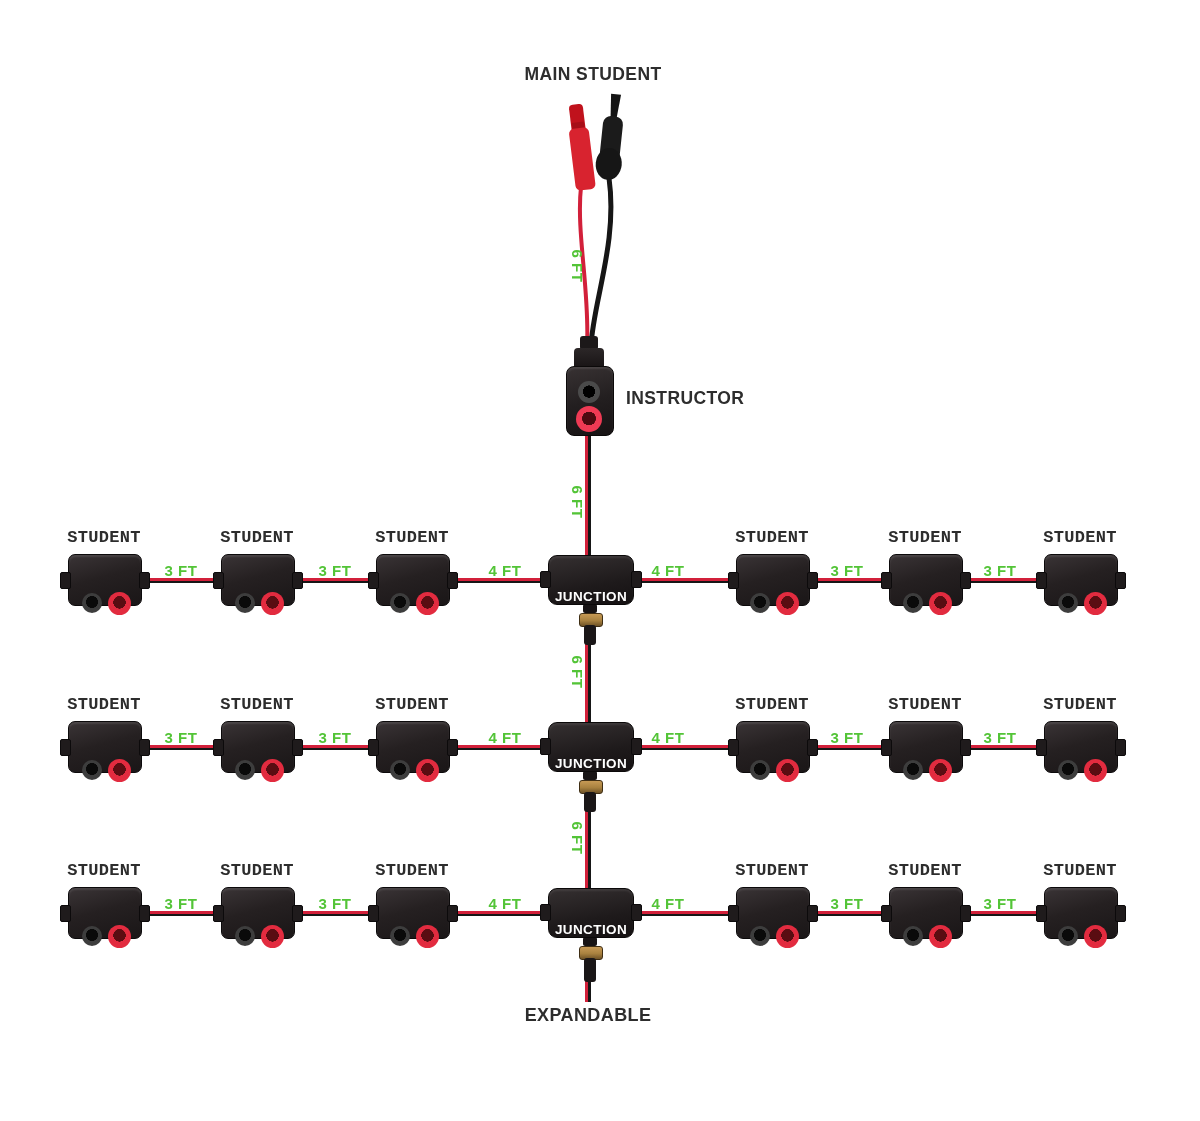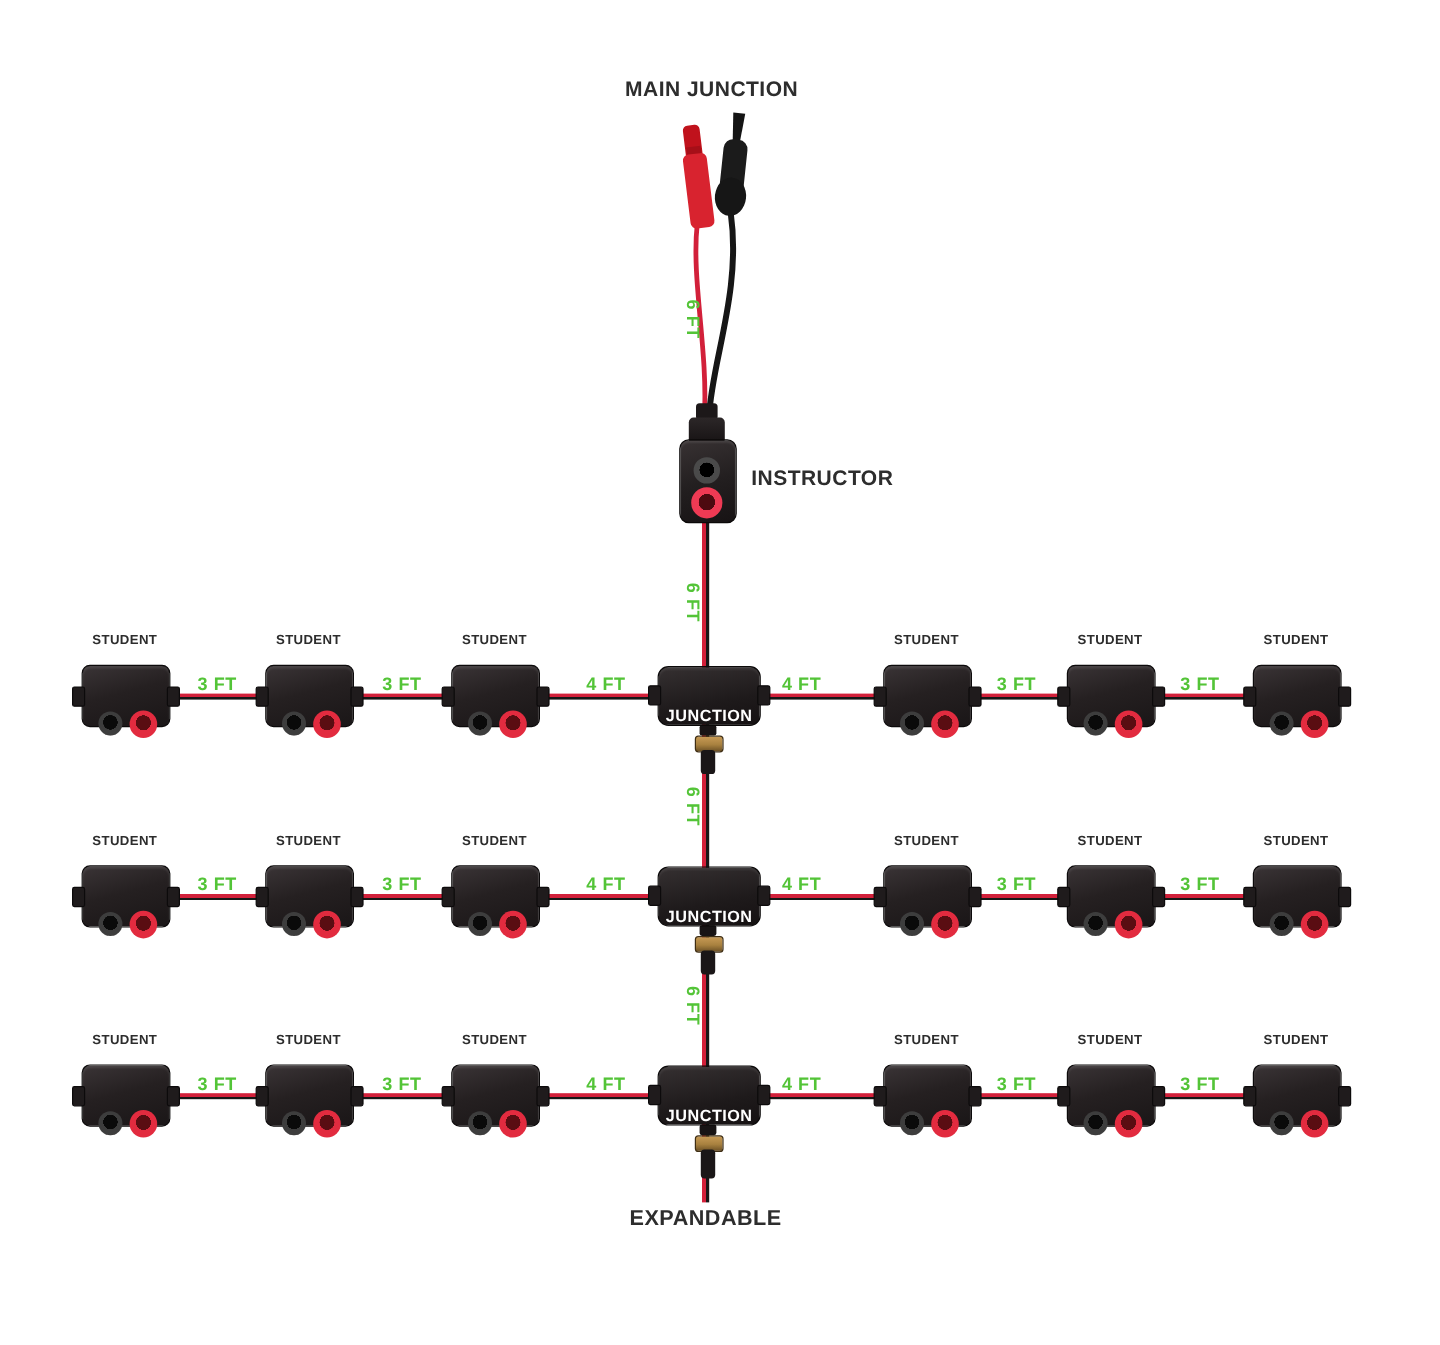--- a/index.html
+++ b/index.html
@@ -15,21 +15,21 @@
   .centered{transform:translateX(-50%);}
   .hwire{position:absolute;height:5px;left:100px;width:984px;z-index:1;
     background:linear-gradient(to bottom,var(--wire-red) 0,var(--wire-red) 3px,var(--wire-black) 3px,var(--wire-black) 5px);}
   .vwire{position:absolute;width:6px;z-index:1;
     background:linear-gradient(to right,var(--wire-red) 0,var(--wire-red) 3px,var(--wire-black) 3px,var(--wire-black) 6px);}
   .dist{position:absolute;font-weight:bold;font-size:15px;color:var(--distance-green);
     white-space:nowrap;transform:translateX(-50%);z-index:4;letter-spacing:.5px;}
   .vdist{transform:translate(-50%,-50%) rotate(90deg);}
   .station{position:absolute;width:76px;height:104px;z-index:3;}
   .s-label{position:absolute;top:0;left:-14px;width:104px;text-align:center;font-weight:bold;
-    font-size:11px;letter-spacing:.3px;color:var(--label-ink);}
+    font-size:17px;letter-spacing:.3px;color:var(--label-ink);font-family:Liberation Mono, monospace;}
   .s-body{position:absolute;top:26px;left:2px;width:72px;height:50px;border-radius:7px;
     background:linear-gradient(165deg,#3a3436 0%,#252021 45%,#1a1617 100%);
     border:1px solid #0c0a0b;box-shadow:inset 0 2px 2px rgba(255,255,255,.10);}
   .tab{position:absolute;width:9px;height:15px;background:#1f1b1c;border:1px solid #0c0a0b;
     border-radius:2px;top:17px;}
   .tab.l{left:-9px}.tab.r{right:-9px}
   .jack{position:absolute;border-radius:50%;}
   .jack.black{width:20px;height:20px;left:13px;bottom:-8px;
     background:radial-gradient(circle at 50% 45%,#0a0a0a 0 40%,#3d3d3d 41% 72%,#141011 73%);}
   .jack.red{width:23px;height:23px;right:10px;bottom:-10px;
@@ -55,21 +55,21 @@
     background:radial-gradient(circle at 50% 48%,#000 0 38%,#4a4a4a 39% 74%,#121011 75%);}
   .ijack.red{left:9px;top:39px;width:26px;height:26px;
     background:radial-gradient(circle at 50% 48%,#4d0a10 0 36%,#ef3a54 37% 78%,#9c1426 79%);}
   .topsvg{position:absolute;left:520px;top:92px;z-index:2;}
 </style>
 </head>
 <body>
 
 <div class="canvas">
 
-  <div class="big centered" style="left:593px;top:64px">MAIN JUNCTION</div>
+  <div class="big centered" style="left:593px;top:64px">MAIN STUDENT</div>
 
   <svg class="topsvg" width="160" height="256" viewBox="0 0 160 256">
     <path d="M61,95 C56,140 70,200 67,254" stroke="#d2203a" stroke-width="4" fill="none"></path>
     <path d="M89,86 C98,150 73,210 71,254" stroke="#161616" stroke-width="5" fill="none"></path>
     <g transform="rotate(-7 62 65)">
       <rect x="55" y="12" width="14" height="28" rx="4" fill="#c0121c"></rect>
       <rect x="56" y="30" width="12" height="10" fill="#a60f18"></rect>
       <rect x="52" y="36" width="20" height="62" rx="5" fill="#d8232f"></rect>
     </g>
     <g transform="rotate(6 90 60)">

